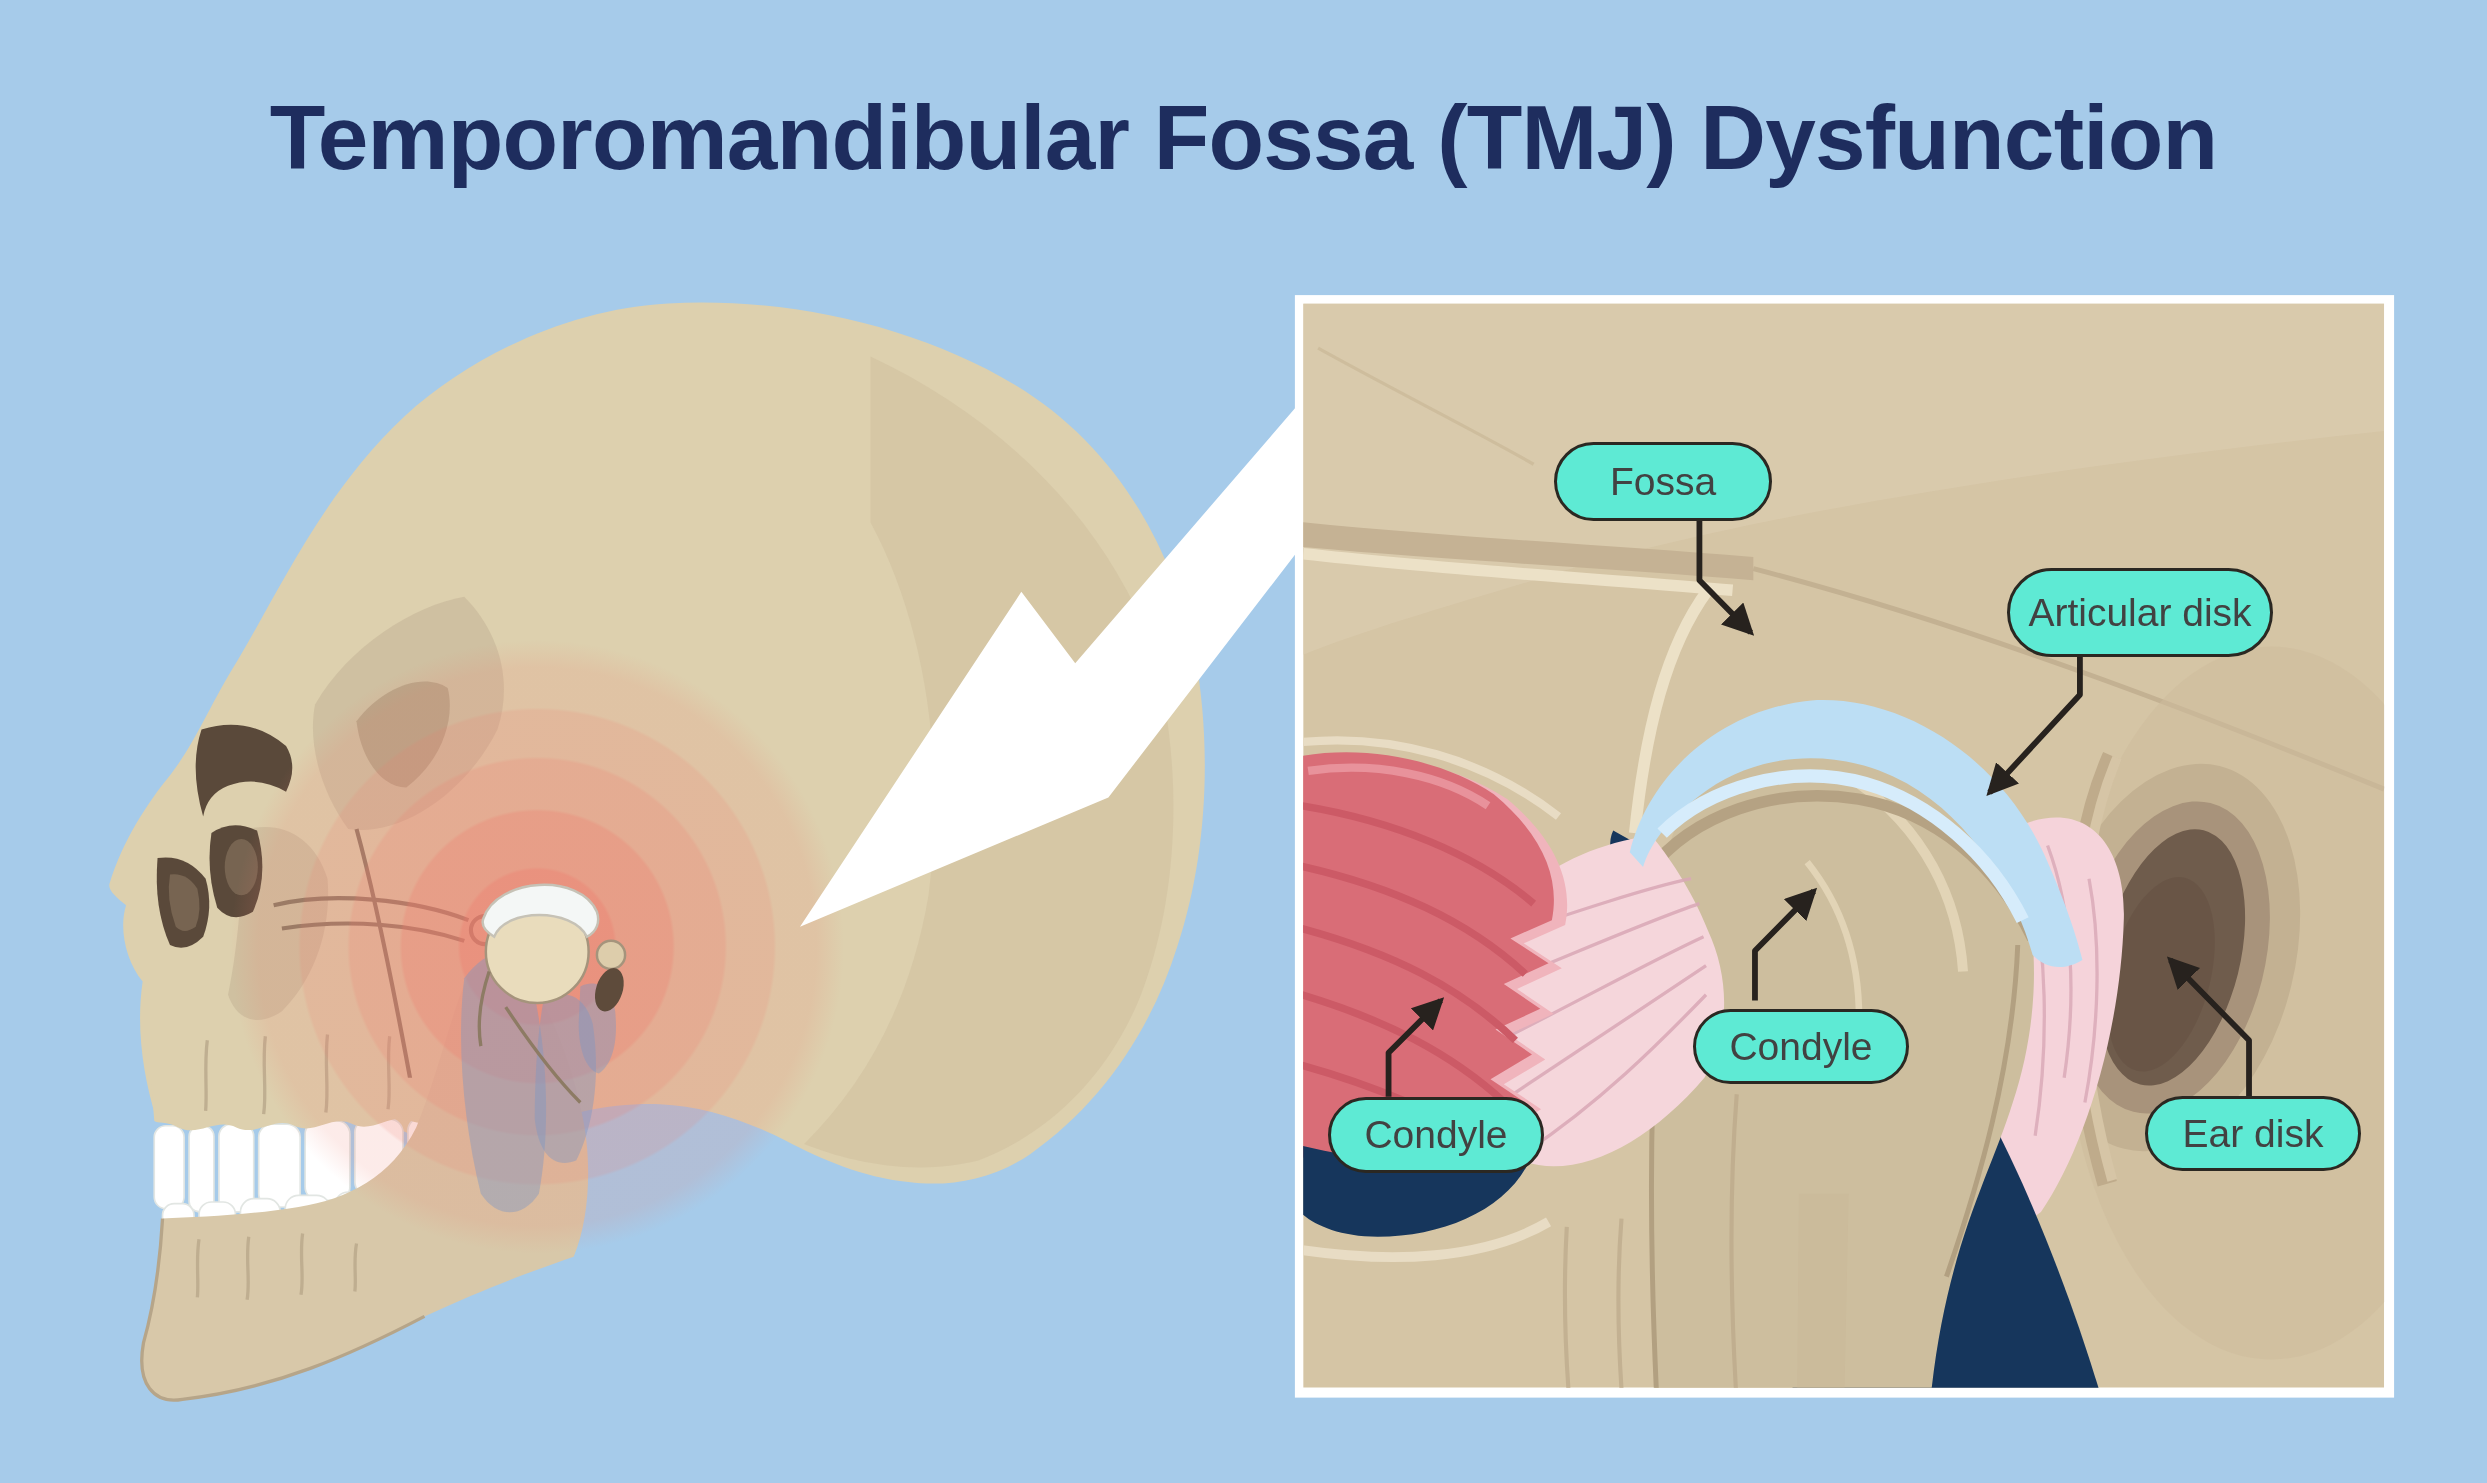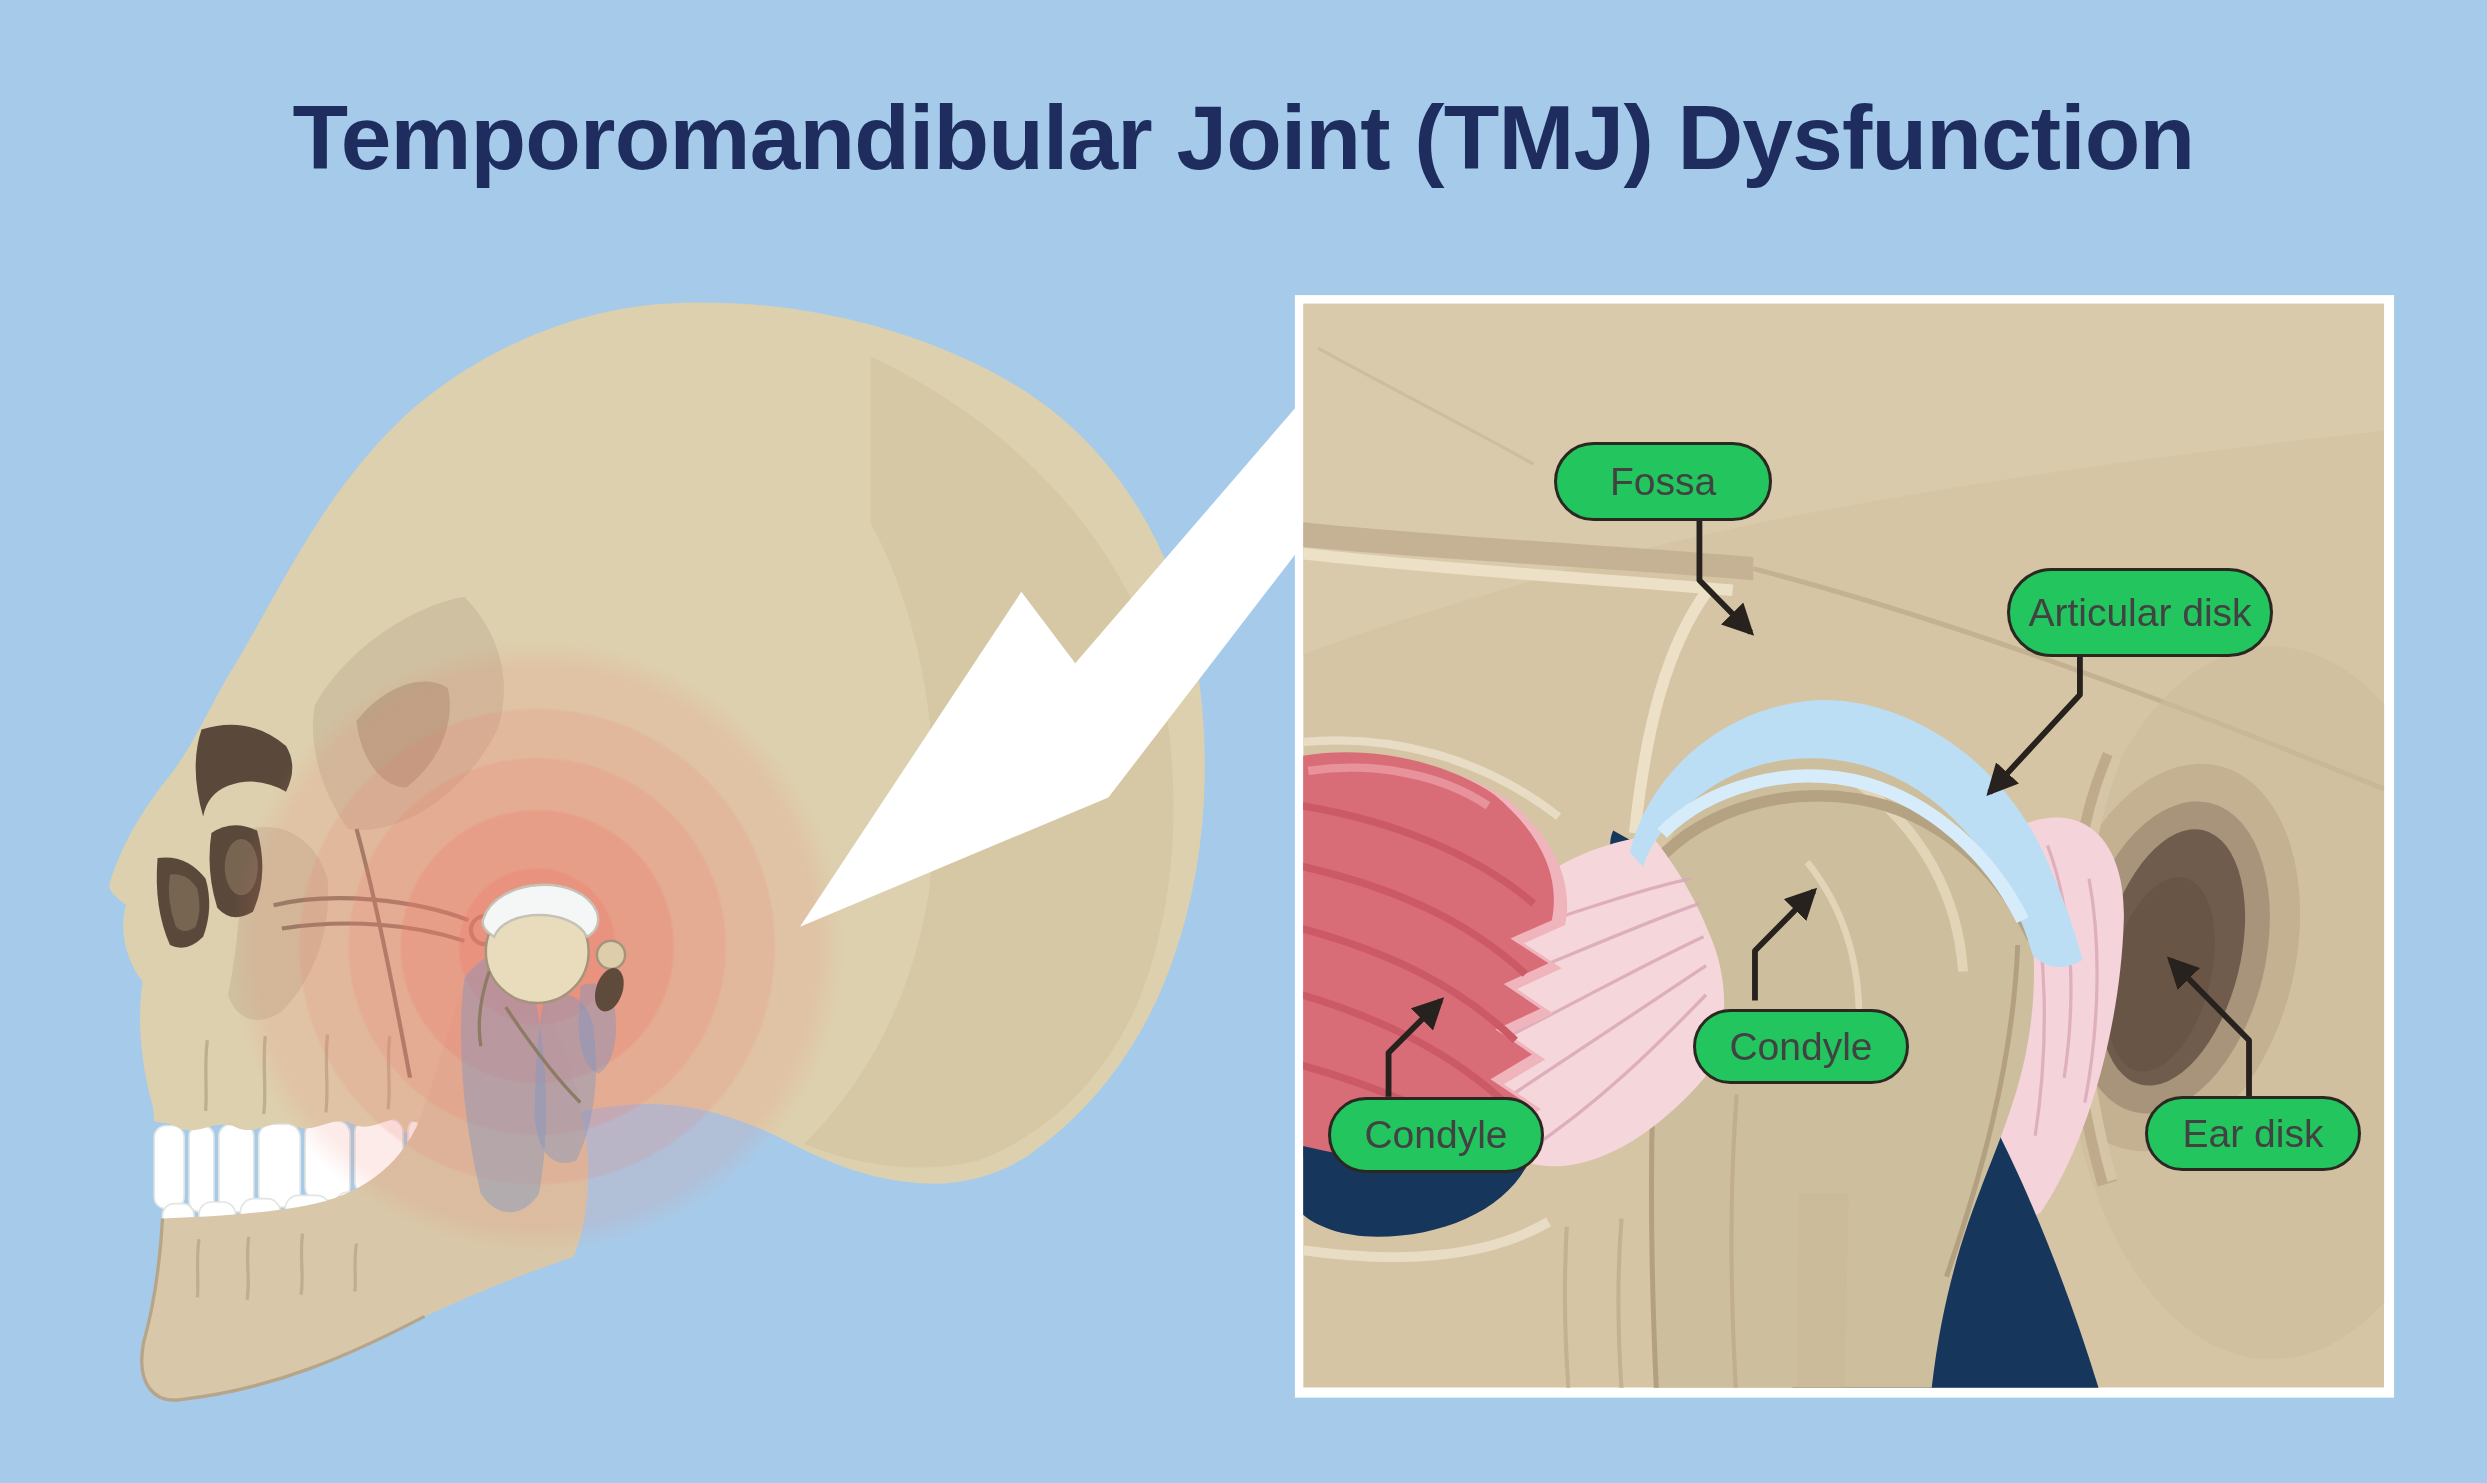--- a/index.html
+++ b/index.html
@@ -2,21 +2,21 @@
 <html style="font-size:13.3px"><head>
 <meta charset="utf-8">
 <style>
   html,body{margin:0;padding:0;}
   body{width:2487px;height:1483px;position:relative;overflow:hidden;
        background:#a6cbea;font-family:"Liberation Sans",sans-serif;}
   #stage{position:absolute;inset:0;width:2487px;height:1483px;}
   #artwork{position:absolute;left:0;top:0;width:2487px;height:1483px;display:block;}
   .title{position:absolute;left:0;top:86px;width:2487px;text-align:center;
          font-size:91px;font-weight:600;letter-spacing:-0.8px;color:#1e2d5e;}
-  .pill{position:absolute;background:#22c55e;border:3.3px solid #2b2822;border-radius:58px;
+  .pill{position:absolute;background:#5eead4;border:3.3px solid #2b2822;border-radius:58px;
         display:flex;align-items:center;justify-content:center;
         color:#424242;font-size:39px;box-sizing:border-box;}
   .pill-fossa{left:1554px;top:442px;width:218px;height:79px;}
   .pill-articular-disk{left:2007px;top:568px;width:266px;height:89px;}
   .pill-condyle{left:1693px;top:1001px;width:216px;height:75px;margin-top:8px;}
   .pill-muscle{left:1328px;top:1097px;width:216px;height:76px;}
   .pill-ear-canal{left:2145px;top:1096px;width:216px;height:75px;}
 </style>
 </head>
 <body>
@@ -266,21 +266,21 @@
 
   <g stroke="#27221e" stroke-width="7" fill="none" stroke-linejoin="round">
     <path marker-end="url(#ah)" d="M2050,627 L2050,700 L2112,763"></path>
     <path marker-end="url(#ah)" d="M2509,792 L2509,838 L2400,956"></path>
     <path marker-end="url(#ah)" d="M2117,1207 L2117,1147 L2188,1075"></path>
     <path marker-end="url(#ah)" d="M1675,1323 L1675,1270 L1738,1207"></path>
     <path marker-end="url(#ah)" d="M2713,1322 L2713,1255 L2618,1158"></path>
   </g>
 </svg>
 
-  <div class="title">Temporomandibular Joint (TMJ) Dysfunction</div>
+  <div class="title">Temporomandibular Fossa (TMJ) Dysfunction</div>
 
   <div class="pill pill-fossa">
     <span>Fossa</span>
   </div>
   <div class="pill pill-articular-disk">
     <span>Articular disk</span>
   </div>
   <div class="pill pill-condyle">
     <span>Condyle</span>
   </div>

